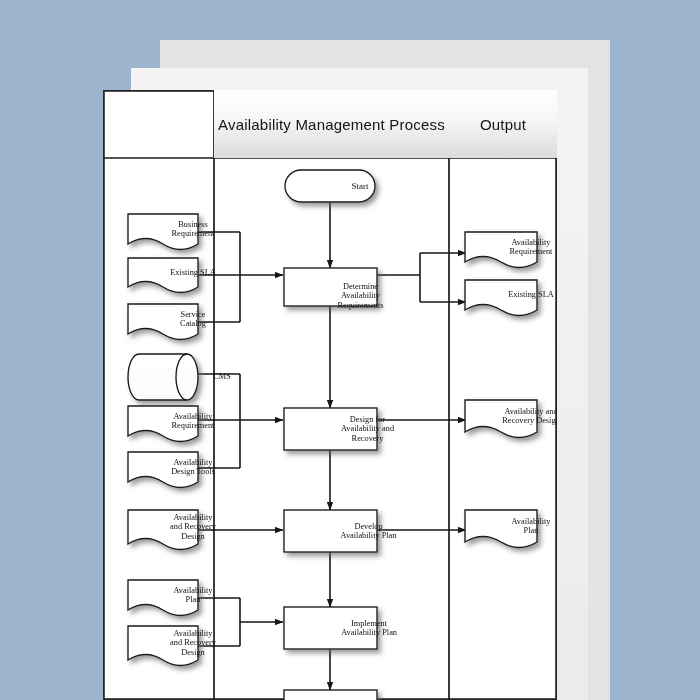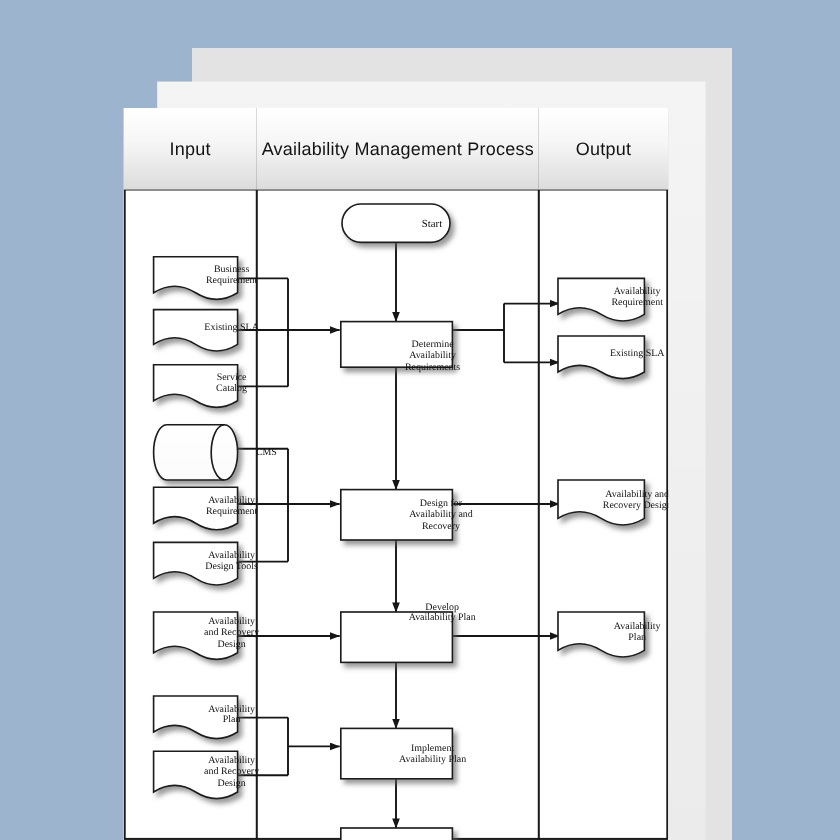--- a/index.html
+++ b/index.html
@@ -139,36 +139,35 @@
         <path d="M25,490 h70 v30 q-17.5,11 -35,0 q-17.5,-11 -35,0 z"></path>
         <path d="M25,536 h70 v34 q-17.5,11 -35,0 q-17.5,-11 -35,0 z"></path>
 
         <path d="M362,142 h72 v30 q-18,11 -36,0 q-18,-11 -36,0 z"></path>
         <path d="M362,190 h72 v30 q-18,11 -36,0 q-18,-11 -36,0 z"></path>
         <path d="M362,310 h72 v32 q-18,11 -36,0 q-18,-11 -36,0 z"></path>
         <path d="M362,420 h72 v32 q-18,11 -36,0 q-18,-11 -36,0 z"></path>
       </g>
     </svg>
 
-    <div class="lane-head lh-1">Input</div>
     <div class="lane-head lh-2">Availability Management Process</div>
     <div class="lane-head lh-3">Output</div>
 
     <div class="node-label t9" style="left:182px;top:80px;width:90px;height:32px;">Start</div>
 
     <div class="node-label t8" style="left:181px;top:178px;width:93px;height:56px;">
         <div>Determine<br>Availability<br>Requirements</div>
       </div>
     <div class="node-label t8" style="left:181px;top:318px;width:107px;height:42px;">
         <div>Design for<br>Availability and<br>Recovery</div>
       </div>
-    <div class="node-label t8" style="left:181px;top:399px;width:109px;height:42px;">
+    <div class="node-label t8" style="left:181px;top:420px;width:109px;height:42px;">
         <div>Develop<br>Availability Plan</div>
       </div>
-    <div class="node-label t8" style="left:181px;top:517px;width:93px;height:42px;">
+    <div class="node-label t8" style="left:171px;top:517px;width:93px;height:42px;justify-content:flex-end;">
         <div>Implement<br>Availability Plan</div>
       </div>
 
     <div class="node-label t8" style="left:25px;top:124px;width:70px;height:30px;text-align:center;">
         <div>Business<br>Requirement</div>
       </div>
     <div class="node-label t8" style="left:25px;top:168px;width:70px;height:29px;">Existing SLA</div>
     <div class="node-label t8" style="left:25px;top:214px;width:70px;height:30px;">
         <div>Service<br>Catalog</div>
       </div>

